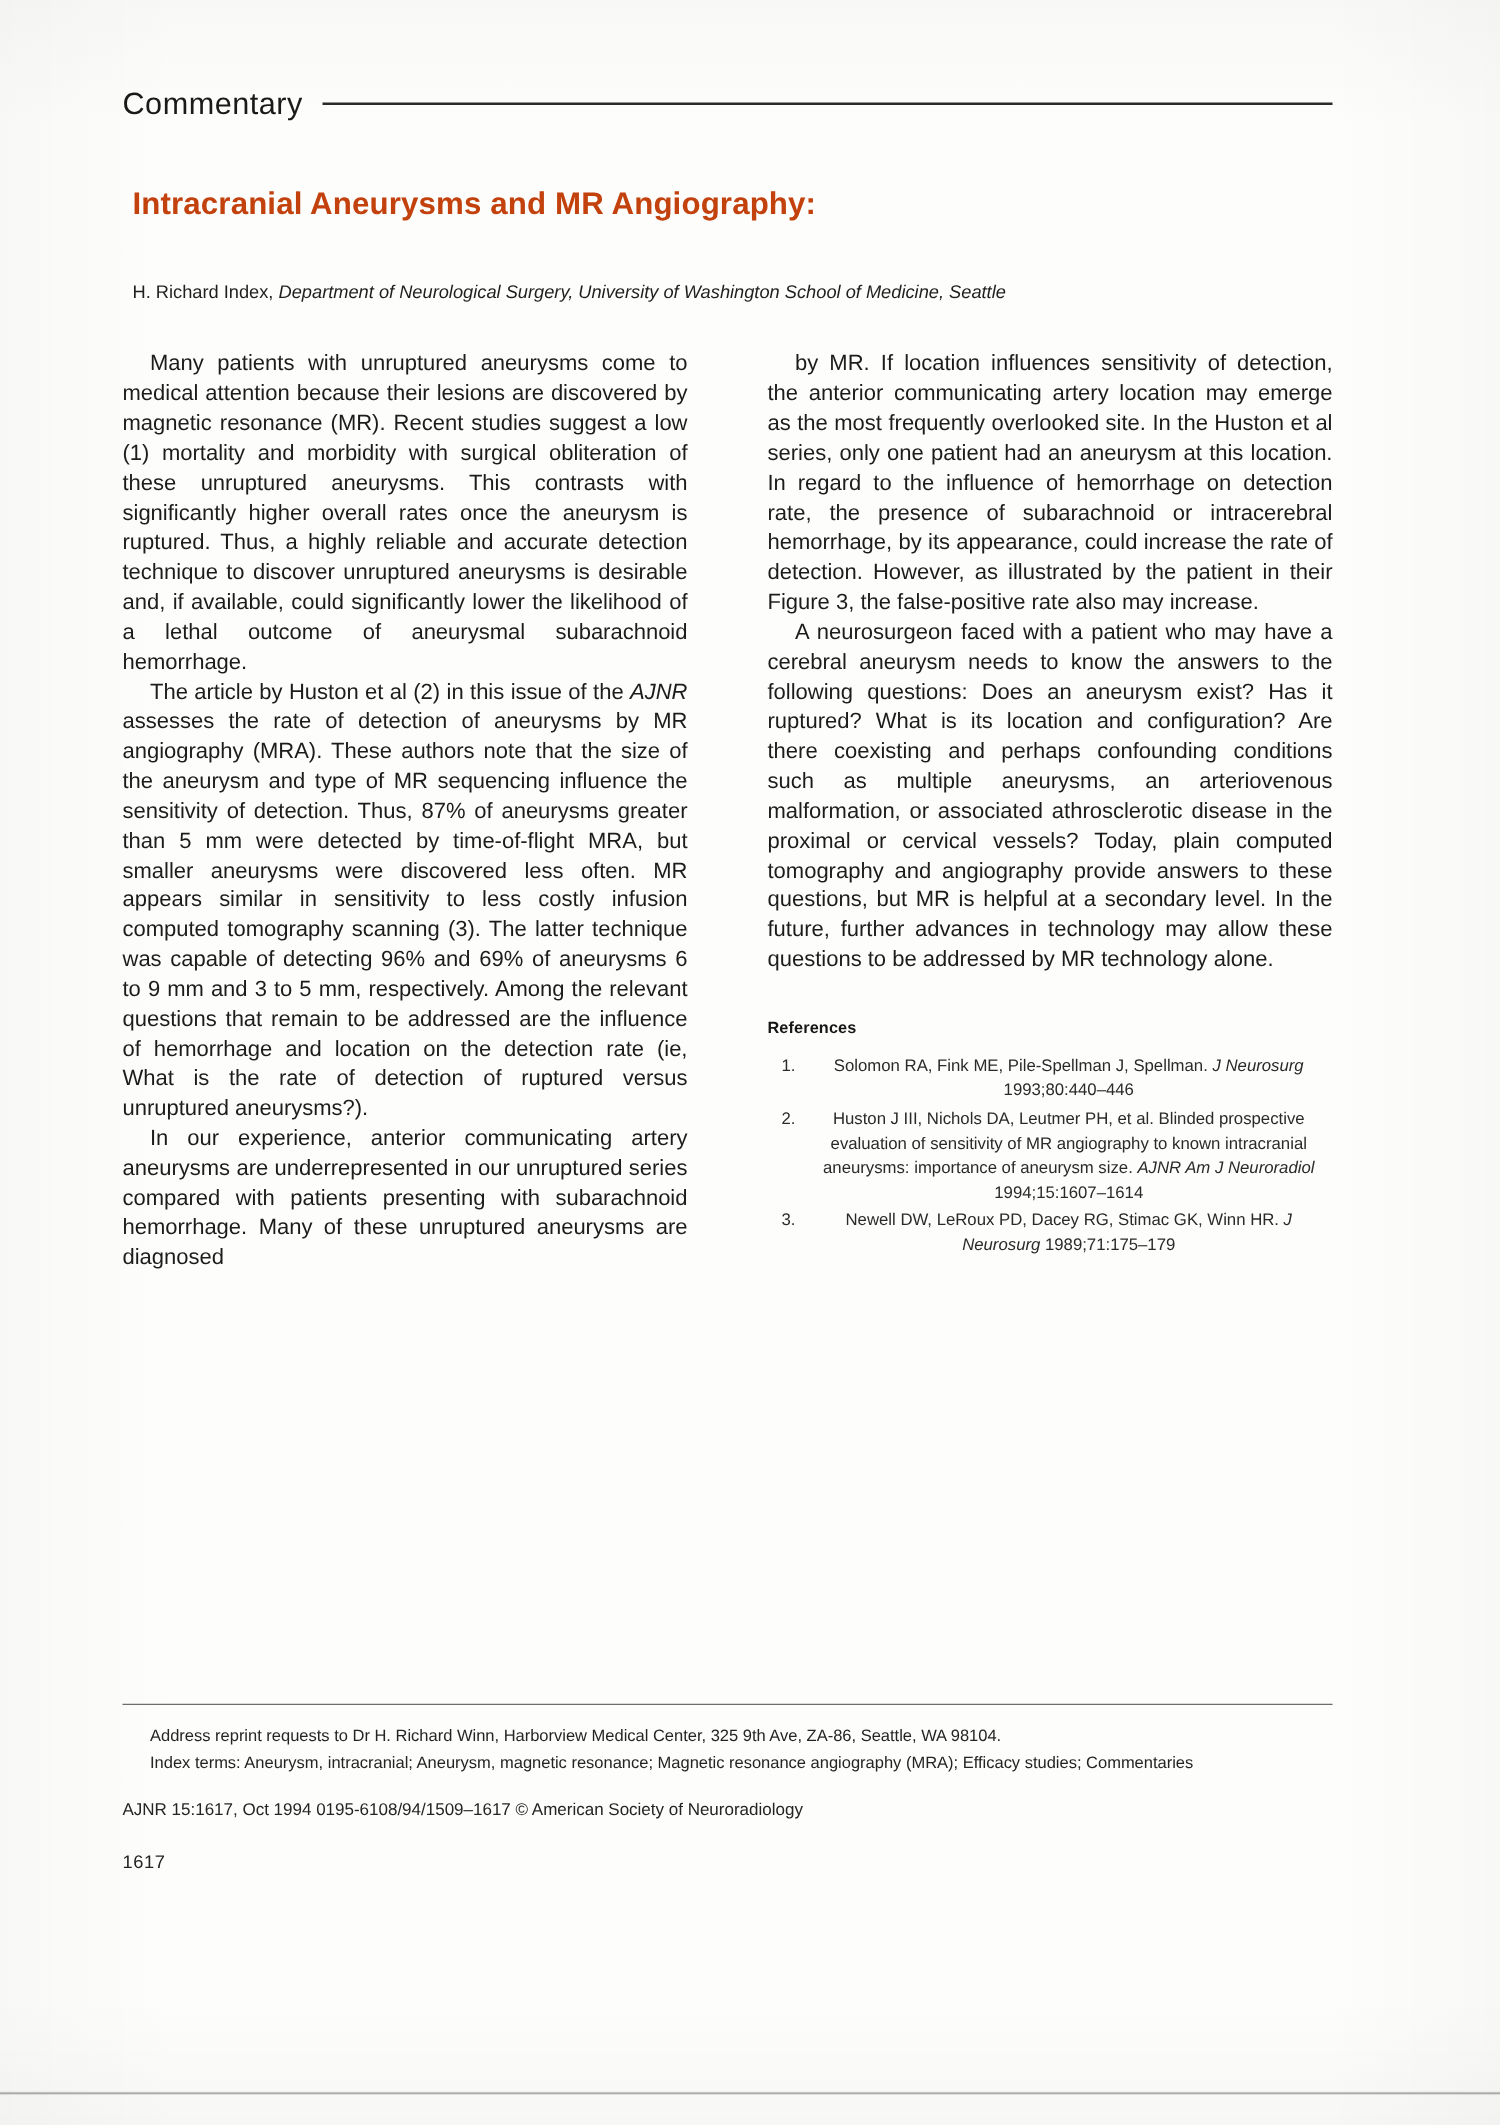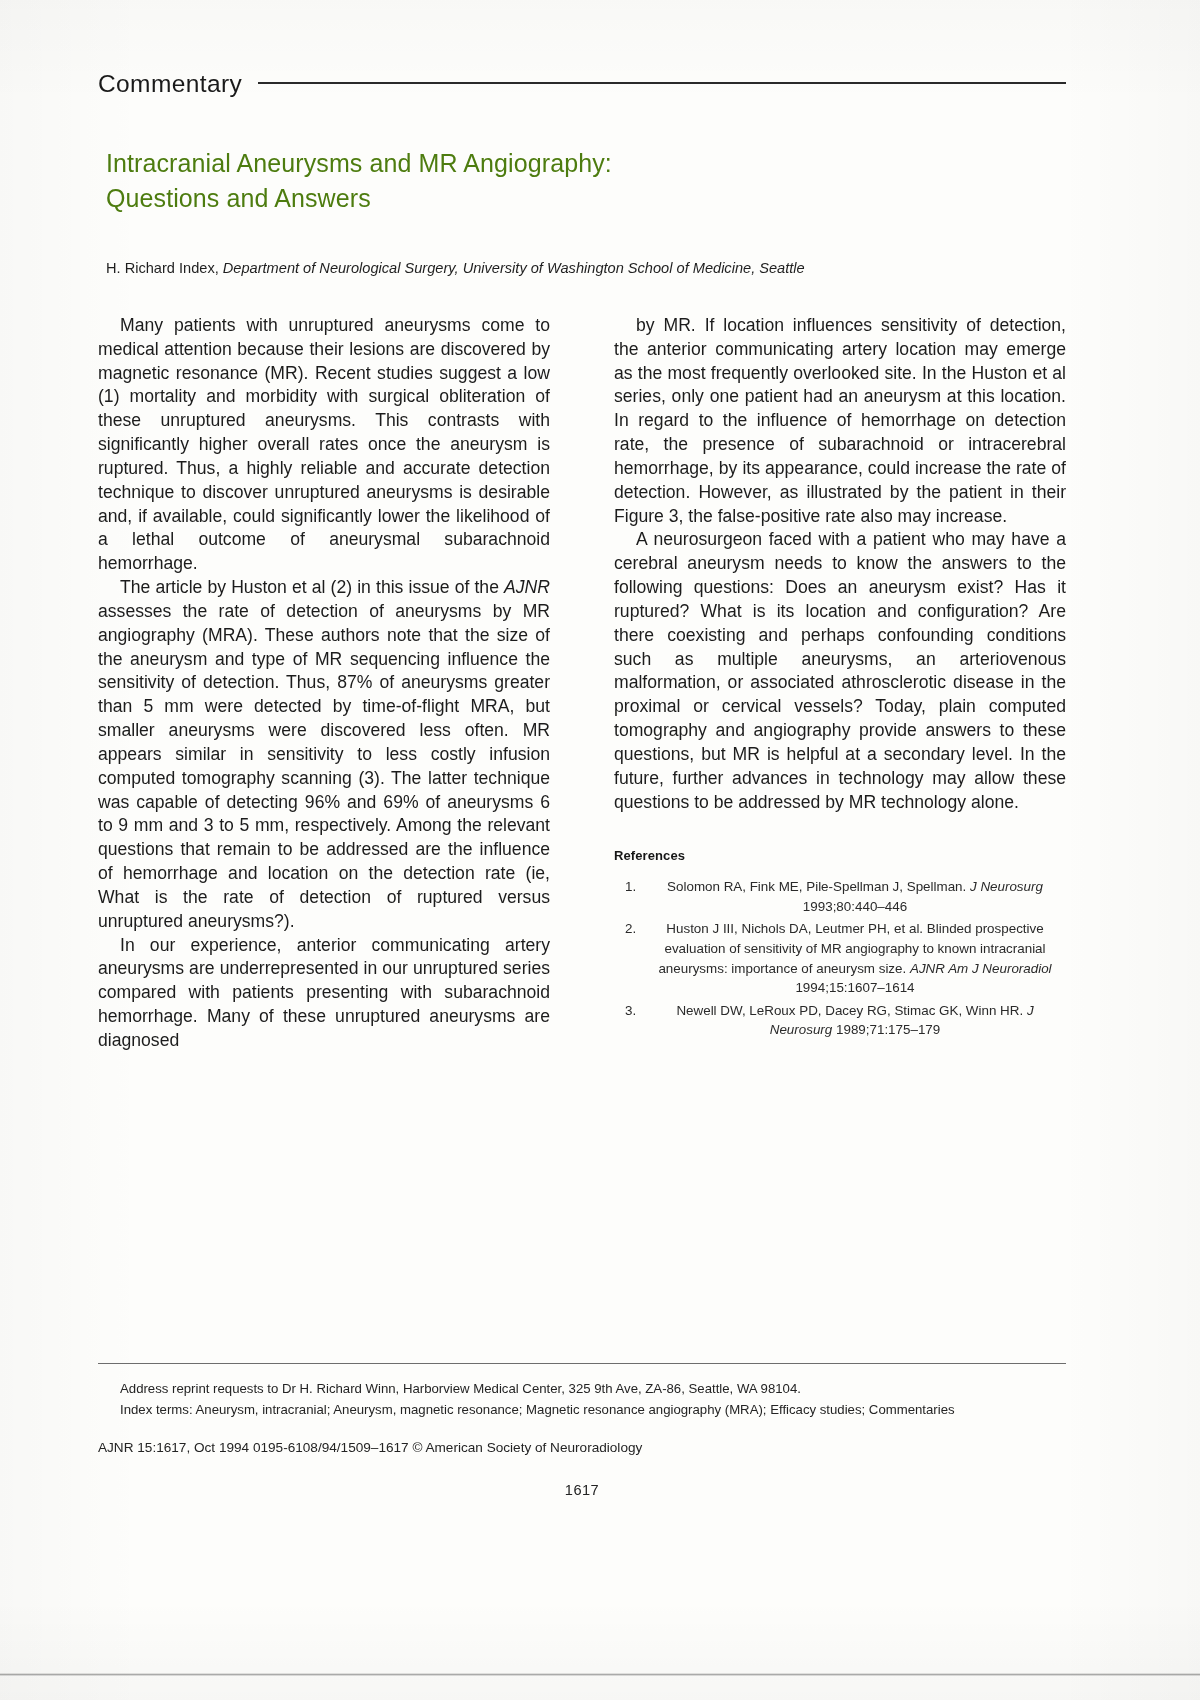--- a/index.html
+++ b/index.html
@@ -60,24 +60,24 @@
     border-top: 2.4px solid #2a2a2a;
     margin-left: 16px;
     margin-bottom: 2px;
   }
 
   
   .article-title {
     margin-top: 48px;
     margin-left: 8px;
     font-size: 25px;
-    font-weight: 400;
+    font-weight: 700;
     line-height: 1.38;
     letter-spacing: 0.1px;
-    color: #4d7c0f;
+    color: #c2410c;
   }
   .article-title .line { display: block; }
 
   
   .byline {
     margin-top: 44px;
     margin-left: 8px;
     font-size: 14.6px;
     line-height: 1.3;
     color: #1f1f1f;
@@ -161,21 +161,20 @@
   .footnote-line b {
     font-weight: 400;
   }
   .imprint {
     margin-top: 16px;
     font-size: 13.6px;
     color: #242424;
   }
   .page-number {
     margin-top: 20px;
-    text-align: center;
     font-size: 14.6px;
     color: #232323;
     letter-spacing: 0.5px;
   }
 
   
   .page-edge {
     position: absolute;
     left: 0;
     right: 0;
@@ -192,21 +191,20 @@
 
   <div class="content">
 
     <div class="running-head">
       <div class="running-head-label">Commentary</div>
       <div class="running-head-rule"></div>
     </div>
 
     <h1 class="article-title">
       <span class="line">Intracranial Aneurysms and MR Angiography:</span>
-      <span class="line">Questions and Answers</span>
     </h1>
 
     <div class="byline">
       <span>H. Richard Index,</span>
       <span class="affil">Department of Neurological Surgery, University of Washington School of Medicine, Seattle</span>
     </div>
 
     <div class="columns">
 
       <div class="col">

